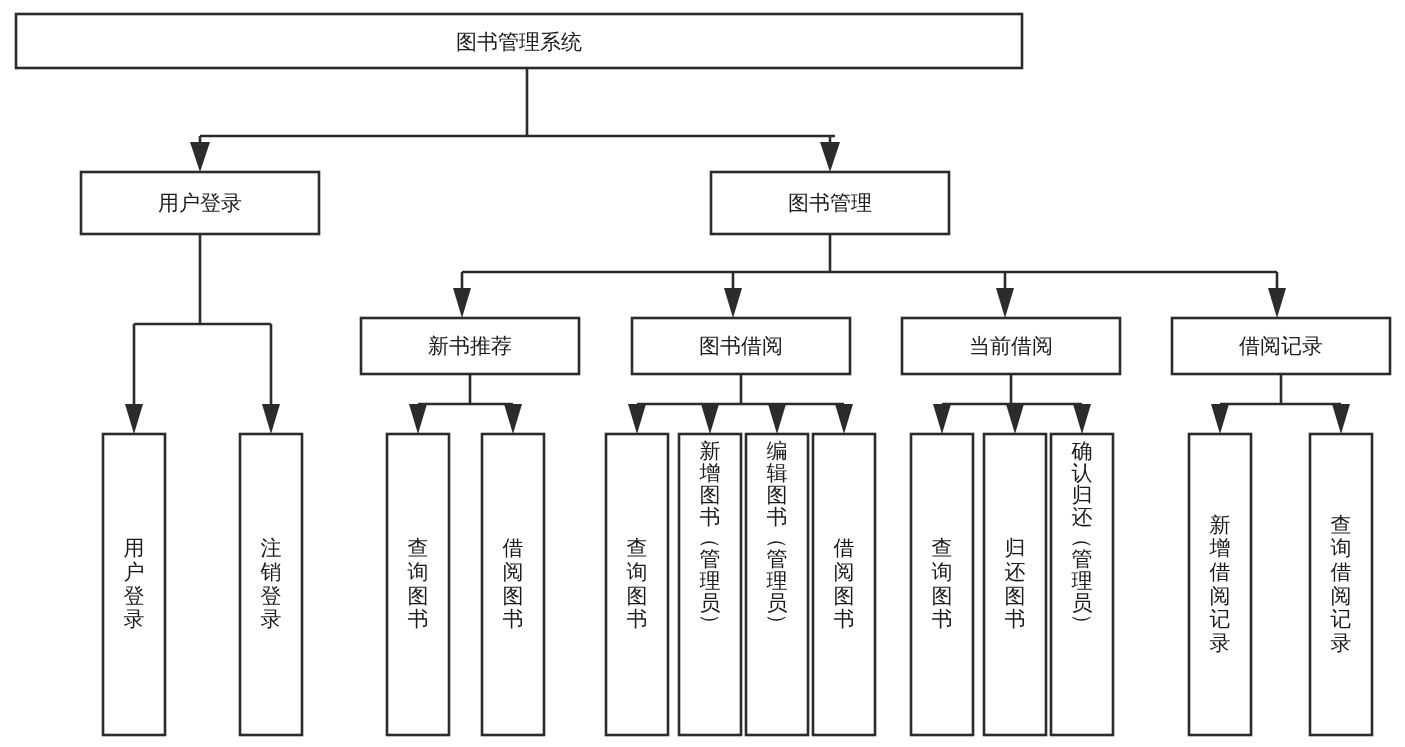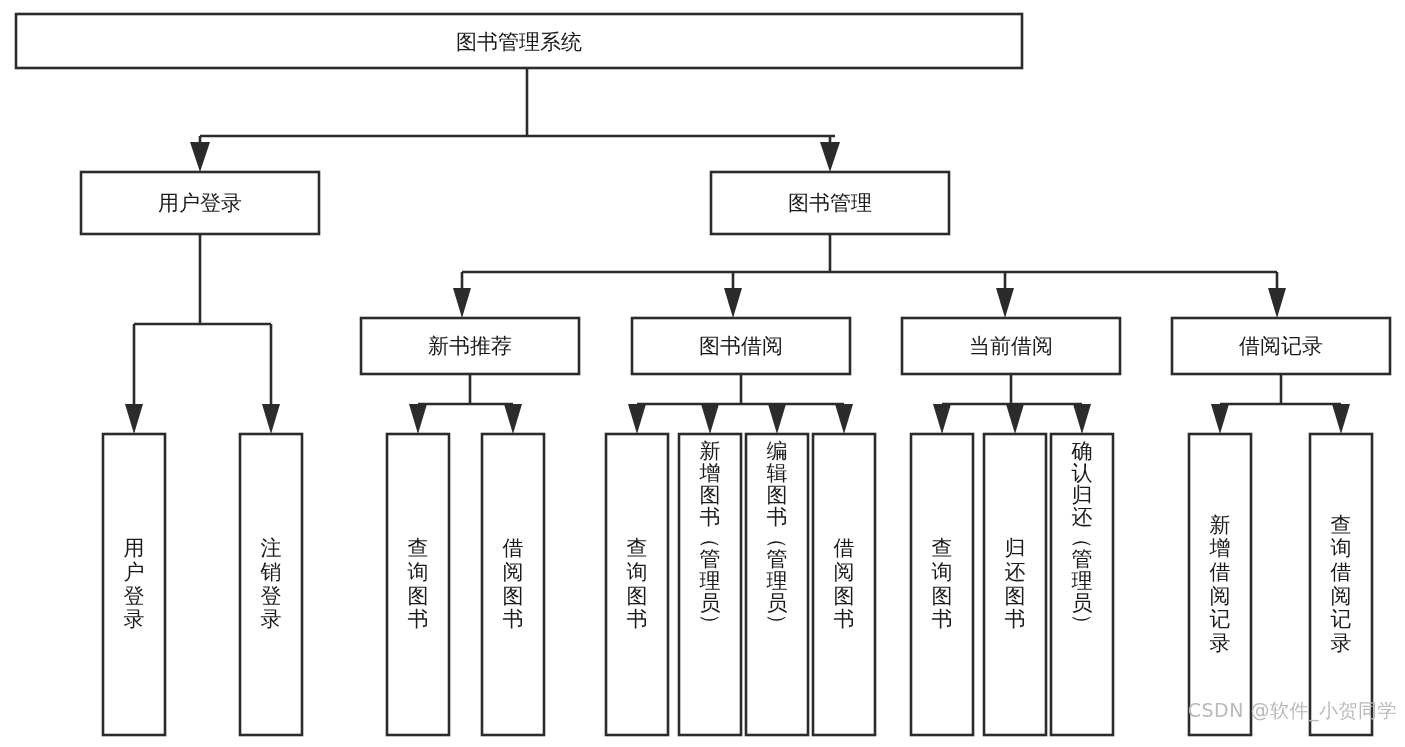--- a/index.html
+++ b/index.html
@@ -181,14 +181,13 @@
   <div class="vert-text-wrap" style="left:606px; top:434px; width:62px; height:301px;"><span class="ch">查</span><span class="ch">询</span><span class="ch">图</span><span class="ch">书</span></div>
   <div class="vert-text-wrap" style="left: 679px; top: 434px; width: 62px; height: 301px; line-height: 1.05; justify-content: flex-start; padding-top: 6px;"><span class="ch">新</span><span class="ch">增</span><span class="ch">图</span><span class="ch">书</span><span class="ch" style="display: block; transform: rotate(90deg); line-height: 0.95;">（</span><span class="ch">管</span><span class="ch">理</span><span class="ch">员</span><span class="ch" style="display: block; transform: rotate(90deg); line-height: 0.95;">）</span></div>
   <div class="vert-text-wrap" style="left: 746px; top: 434px; width: 62px; height: 301px; line-height: 1.05; justify-content: flex-start; padding-top: 6px;"><span class="ch">编</span><span class="ch">辑</span><span class="ch">图</span><span class="ch">书</span><span class="ch" style="display: block; transform: rotate(90deg); line-height: 0.95;">（</span><span class="ch">管</span><span class="ch">理</span><span class="ch">员</span><span class="ch" style="display: block; transform: rotate(90deg); line-height: 0.95;">）</span></div>
   <div class="vert-text-wrap" style="left:813px; top:434px; width:62px; height:301px;"><span class="ch">借</span><span class="ch">阅</span><span class="ch">图</span><span class="ch">书</span></div>
   <div class="vert-text-wrap" style="left:911px; top:434px; width:62px; height:301px;"><span class="ch">查</span><span class="ch">询</span><span class="ch">图</span><span class="ch">书</span></div>
   <div class="vert-text-wrap" style="left:984px; top:434px; width:62px; height:301px;"><span class="ch">归</span><span class="ch">还</span><span class="ch">图</span><span class="ch">书</span></div>
   <div class="vert-text-wrap" style="left: 1051px; top: 434px; width: 62px; height: 301px; line-height: 1.05; justify-content: flex-start; padding-top: 6px;"><span class="ch">确</span><span class="ch">认</span><span class="ch">归</span><span class="ch">还</span><span class="ch" style="display: block; transform: rotate(90deg); line-height: 0.95;">（</span><span class="ch">管</span><span class="ch">理</span><span class="ch">员</span><span class="ch" style="display: block; transform: rotate(90deg); line-height: 0.95;">）</span></div>
   <div class="vert-text-wrap" style="left: 1189px; top: 434px; width: 62px; height: 301px; line-height: 1.12;"><span class="ch">新</span><span class="ch">增</span><span class="ch">借</span><span class="ch">阅</span><span class="ch">记</span><span class="ch">录</span></div>
   <div class="vert-text-wrap" style="left: 1310px; top: 434px; width: 62px; height: 301px; line-height: 1.12;"><span class="ch">查</span><span class="ch">询</span><span class="ch">借</span><span class="ch">阅</span><span class="ch">记</span><span class="ch">录</span></div>
 
-  <div class="watermark">CSDN @软件_小贺同学</div>
 </div>
 
 </body></html>

